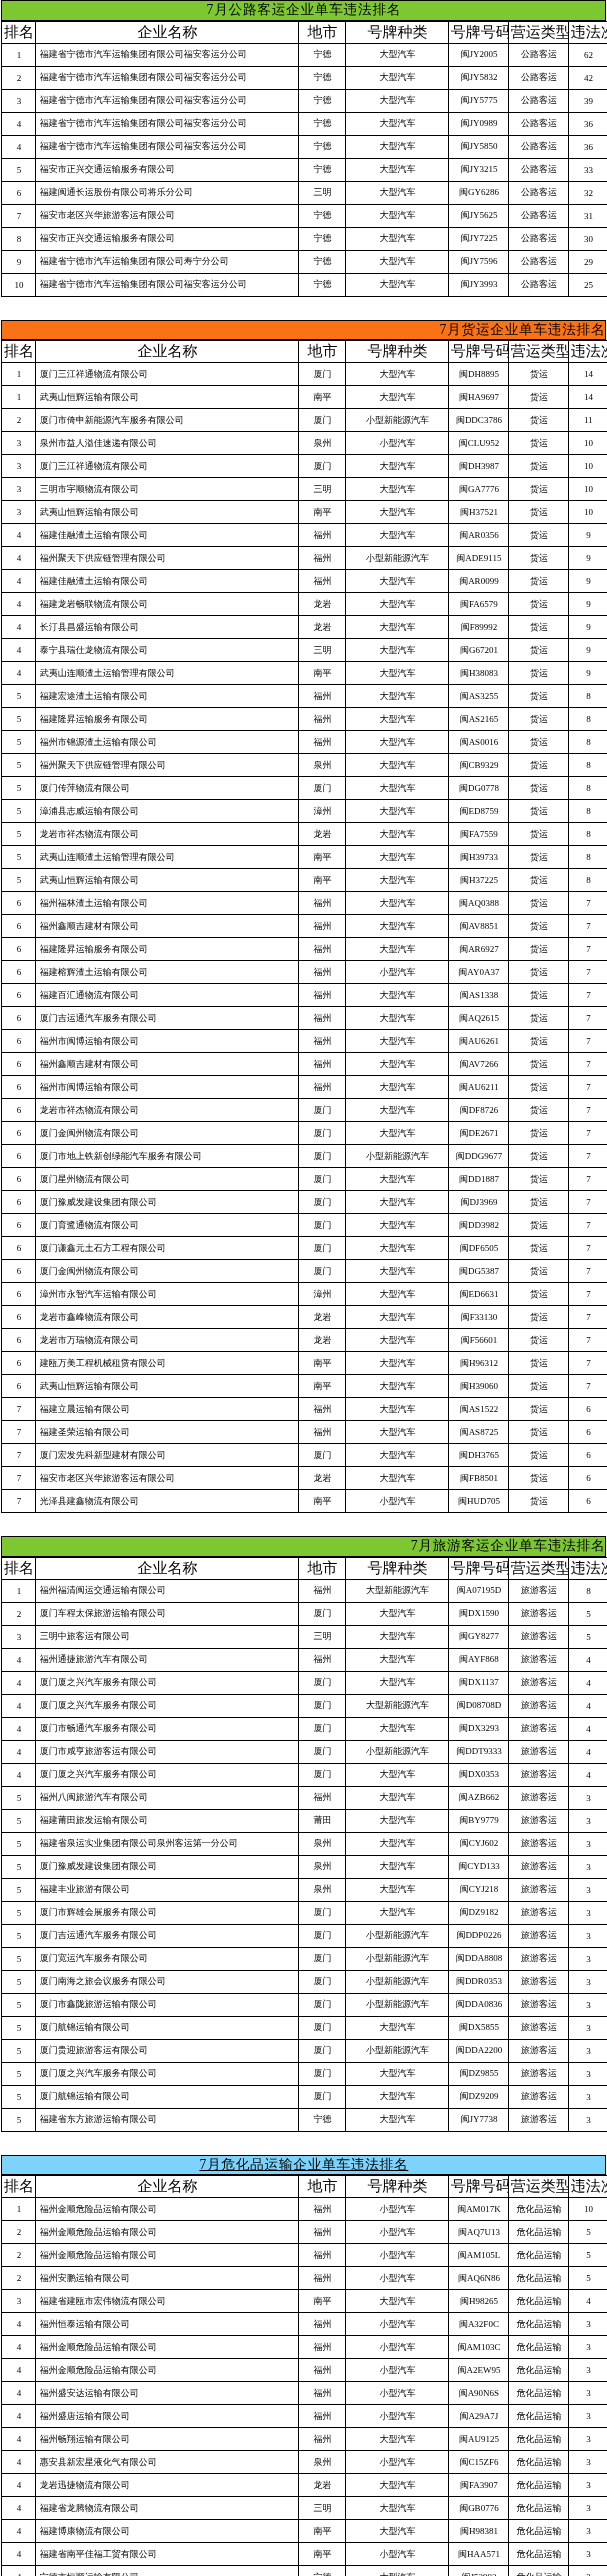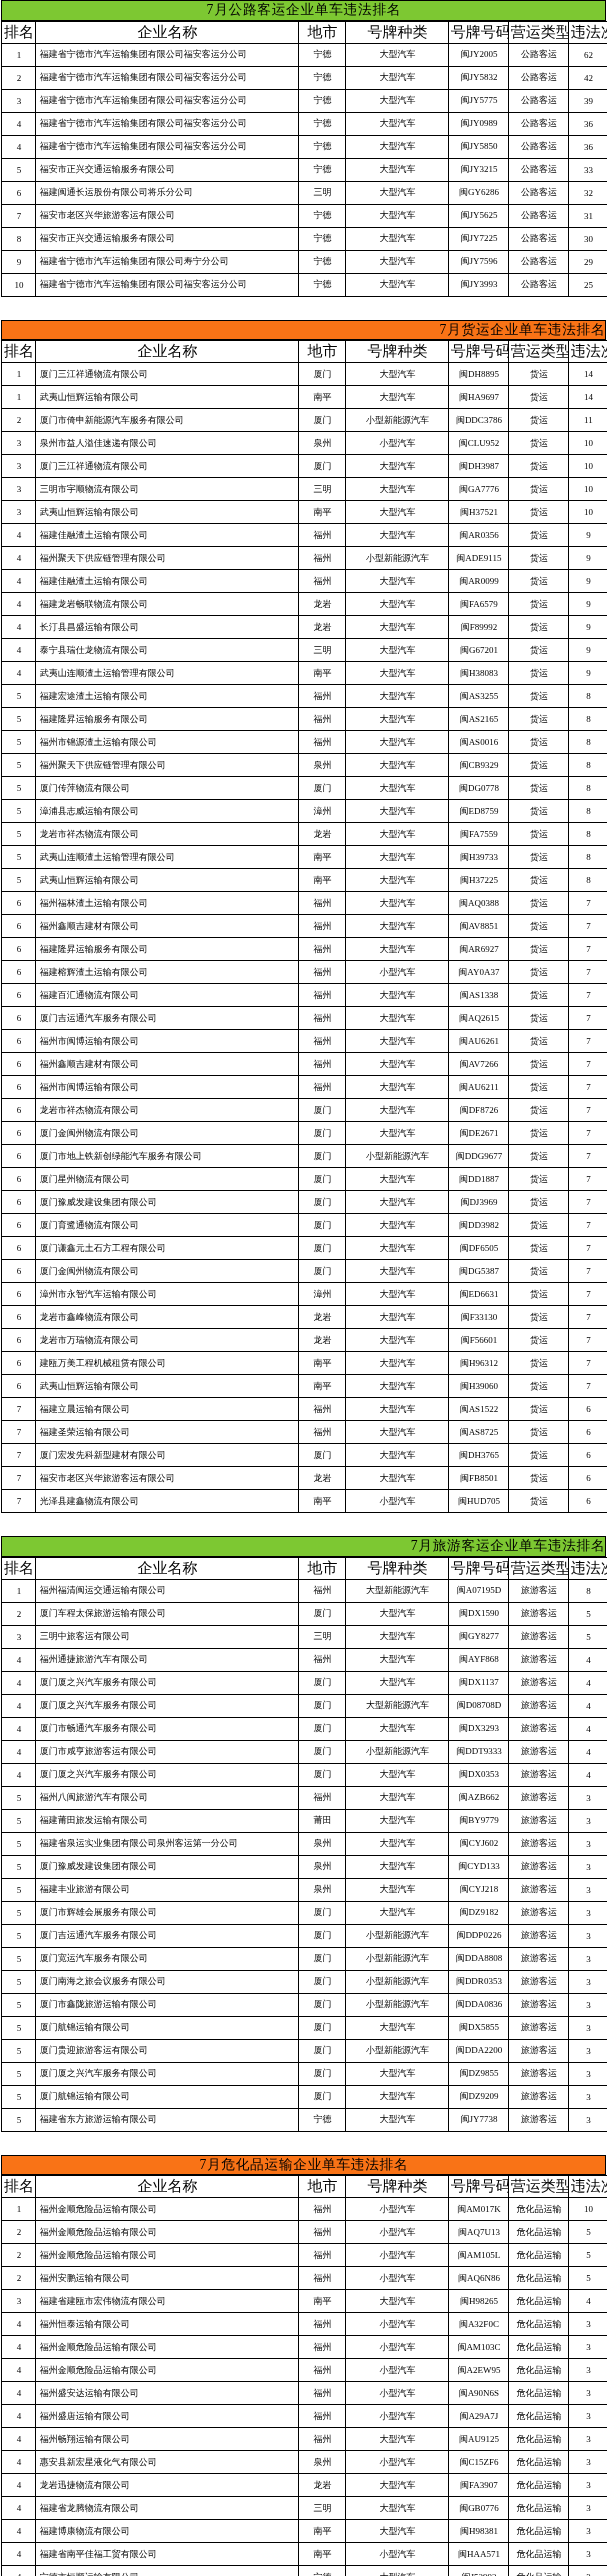--- a/index.html
+++ b/index.html
@@ -899,21 +899,21 @@
               <td>宁德</td>
               <td>大型汽车</td>
               <td>闽JY7738</td>
               <td>旅游客运</td>
               <td>3</td>
             </tr>
           </tbody>
         </table>
       </div>
       <div class="section">
-        <div class="section-heading" style="background: #f97316;">7月危化品运输企业单车违法排名</div>
+        <div class="section-heading" style="background: #7dd3fc; text-decoration: underline;">7月危化品运输企业单车违法排名</div>
         <table class="rank-table">
           <colgroup>
             <col class="c-rank">
             <col class="c-name">
             <col class="c-city">
             <col class="c-ptype">
             <col class="c-pno">
             <col class="c-cat">
             <col class="c-count">
           </colgroup>

